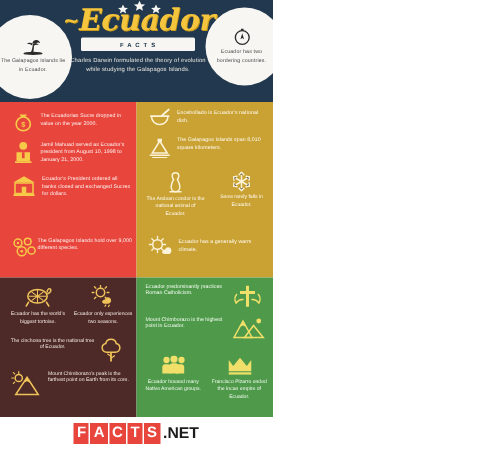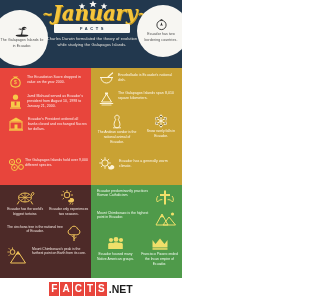--- a/index.html
+++ b/index.html
@@ -134,21 +134,21 @@
     <div class="stars">
       <svg width="34" height="10" viewBox="0 0 34 10">
         <polygon points="6,3 7,5.2 9.3,5.3 7.5,6.8 8.1,9 6,7.7 3.9,9 4.5,6.8 2.7,5.3 5,5.2" fill="#f7f6f2"></polygon>
         <polygon points="17,0.5 18.1,2.9 20.7,3.05 18.7,4.7 19.35,7.2 17,5.8 14.65,7.2 15.3,4.7 13.3,3.05 15.9,2.9" fill="#f7f6f2"></polygon>
         <polygon points="28,3 29,5.2 31.3,5.3 29.5,6.8 30.1,9 28,7.7 25.9,9 26.5,6.8 24.7,5.3 27,5.2" fill="#f7f6f2"></polygon>
       </svg>
     </div>
 
     <div class="title-wrap">
       <div class="title">
-        <span class="tilde">~</span><span>January</span><span class="tilde">~</span>
+        <span class="tilde">~</span><span>Ecuador</span><span class="tilde">~</span>
       </div>
       <div class="facts-ribbon">
         <span class="ft">FACTS</span>
       </div>
       <div class="subtitle">Charles Darwin formulated the theory of evolution while studying the Galapagos Islands.</div>
     </div>
 
     <div class="hdr-circle left">
       <span class="hdr-icon">
         <svg width="16" height="11" viewBox="0 0 16 11">

